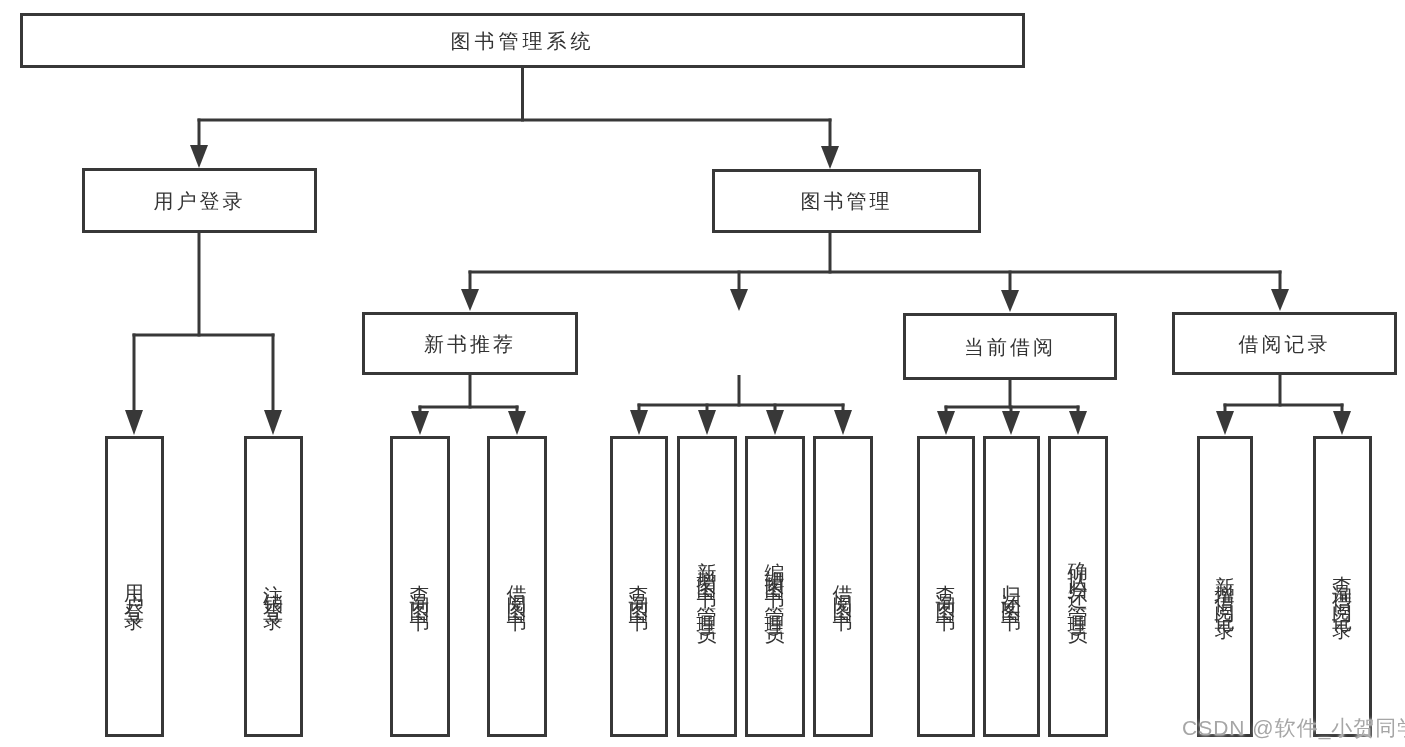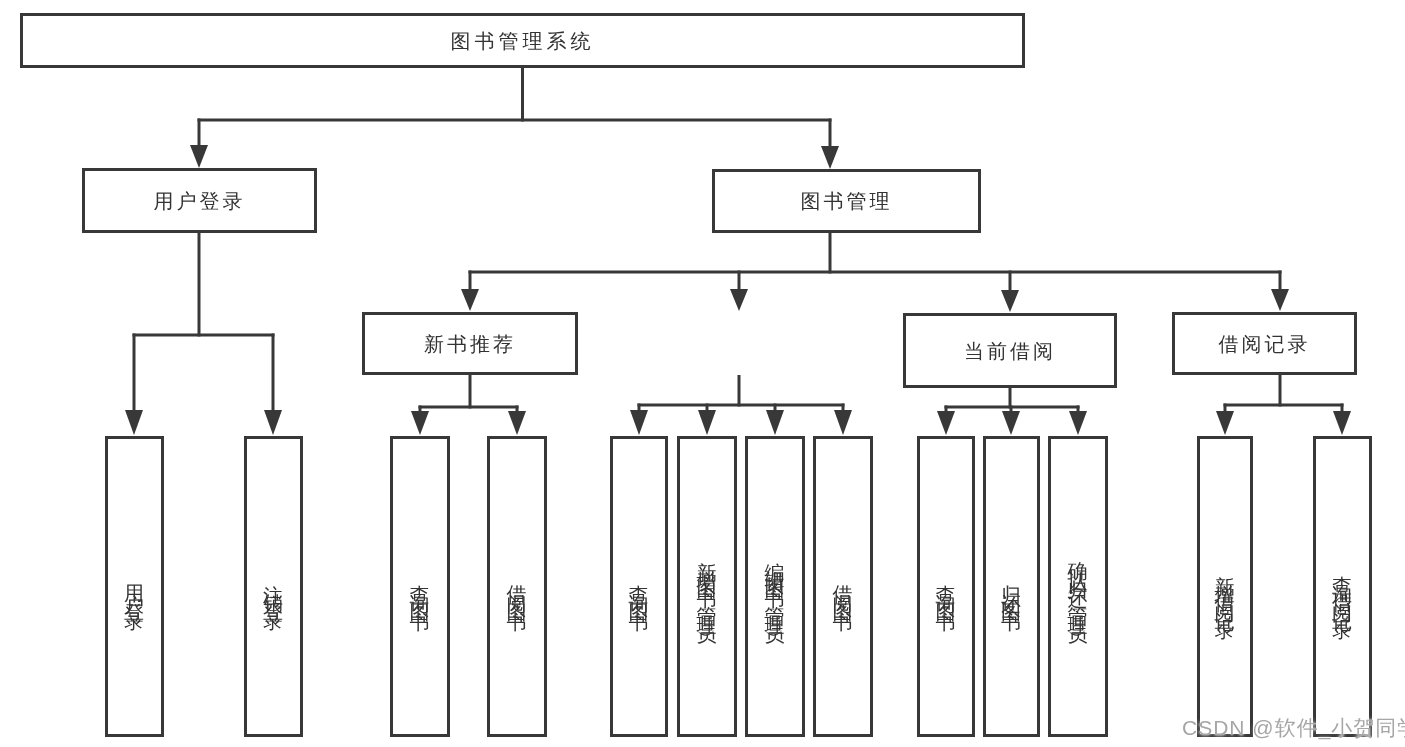--- a/index.html
+++ b/index.html
@@ -107,24 +107,24 @@
   <div class="node hnode" style="left:82px;top:168px;width:235px;height:65px">
     <span>用户登录</span>
   </div>
   <div class="node hnode" style="left:712px;top:169px;width:269px;height:64px">
     <span>图书管理</span>
   </div>
 
   <div class="node hnode" style="left:362px;top:312px;width:216px;height:63px">
     <span>新书推荐</span>
   </div>
-  <div class="node hnode" style="left:903px;top:313px;width:214px;height:75px">
+  <div class="node hnode" style="left:903px;top:313px;width:214px;height:67px">
     <span>当前借阅</span>
   </div>
-  <div class="node hnode" style="left:1172px;top:312px;width:185px;height:63px">
+  <div class="node hnode" style="left:1172px;top:312px;width:225px;height:63px">
     <span>借阅记录</span>
   </div>
 
   <div class="node leaf" style="left:105px;width:59px">
     <span>用户登录</span>
   </div>
   <div class="node leaf" style="left:244px;width:59px">
     <span>注销登录</span>
   </div>
 

